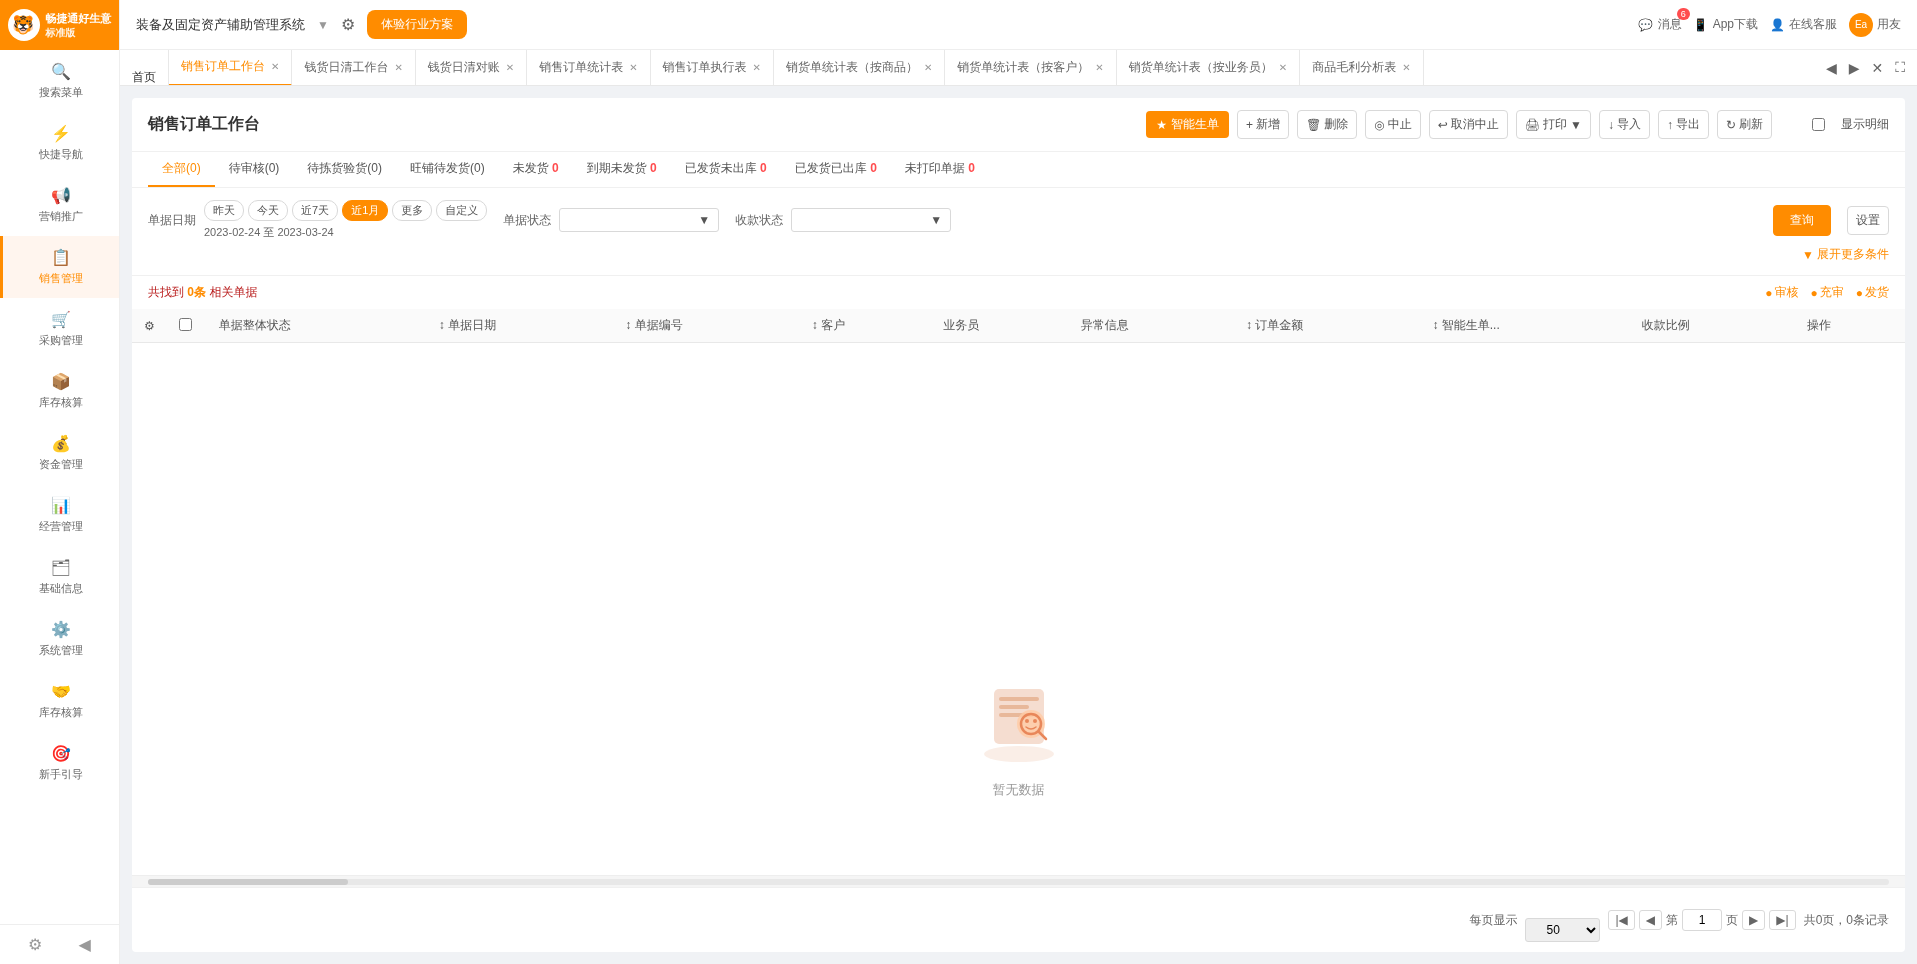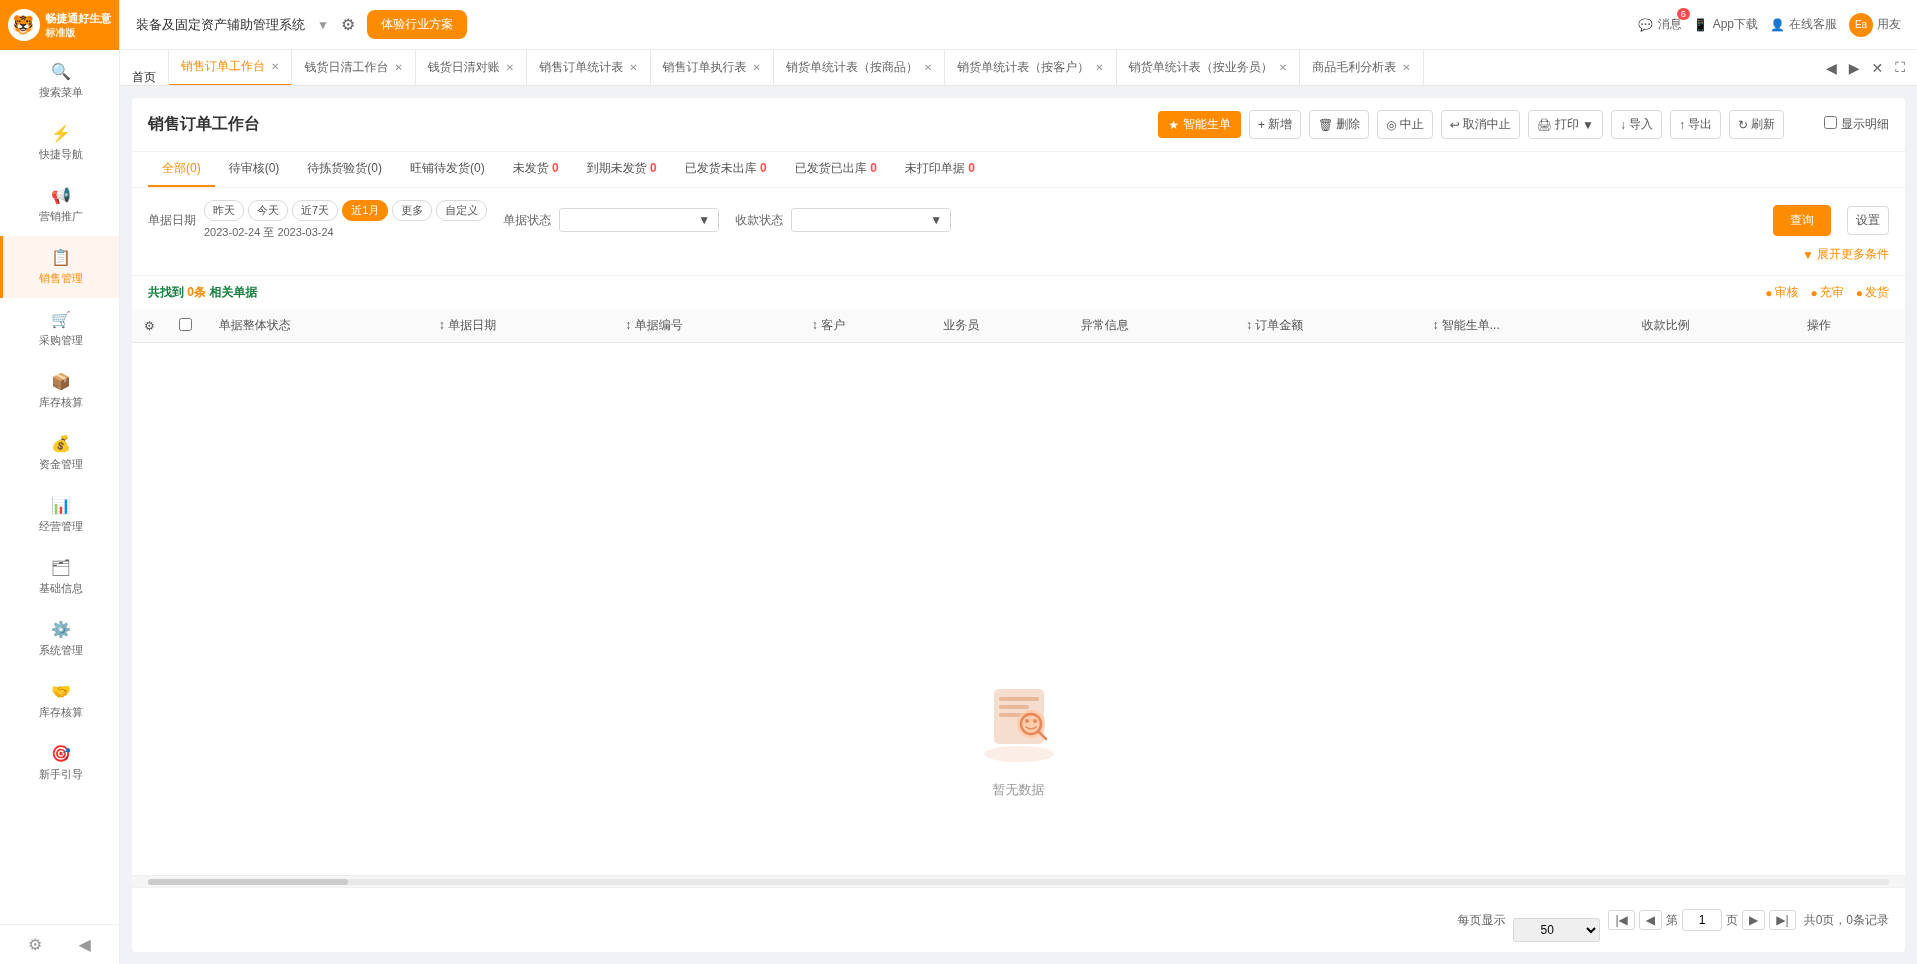--- a/index.html
+++ b/index.html
@@ -38,21 +38,21 @@
 
     
     .work-area { background: #fff; border-radius: 4px; flex: 1; display: flex; flex-direction: column; overflow: hidden; }
 
     
     .work-header { display: flex; align-items: center; justify-content: space-between; padding: 12px 16px; border-bottom: 1px solid #f0f0f0; }
     .work-title { font-size: 16px; color: #333; font-weight: bold; }
     .work-toolbar { display: flex; align-items: center; gap: 8px; }
     .btn-smart { background: #ff8c00; color: white; border: none; padding: 5px 10px; border-radius: 4px; cursor: pointer; font-size: 12px; display: flex; align-items: center; gap: 4px; }
     .btn-tool { background: white; color: #555; border: 1px solid #d9d9d9; padding: 5px 8px; border-radius: 4px; cursor: pointer; font-size: 12px; display: flex; align-items: center; gap: 3px; }
-    .checkbox-label { font-size: 12px; color: #555; display: flex; align-items: flex-start; gap: 4px; cursor: pointer; padding-left: 32px; }
+    .checkbox-label { font-size: 12px; color: #555; display: flex; align-items: center; gap: 16px; cursor: pointer; padding-left: 32px; }
 
     
     .filter-tabs { display: flex; align-items: center; padding: 0 16px; border-bottom: 1px solid #f0f0f0; gap: 0; }
     .filter-tab { padding: 8px 14px; cursor: pointer; color: #555; font-size: 12px; border-bottom: 2px solid transparent; white-space: nowrap; }
     .filter-tab.active { color: #ff8c00; border-bottom: 2px solid #ff8c00; }
     .filter-tab .red-badge { color: #ff4d4f; font-weight: bold; }
 
     
     .search-area { padding: 12px 16px; border-bottom: 1px solid #f0f0f0; }
     .search-row { display: flex; align-items: center; gap: 16px; flex-wrap: wrap; justify-content: flex-end; }
@@ -63,36 +63,36 @@
     .date-btn.active { background: #ff8c00; color: white; border-color: #ff8c00; }
     .date-range-text { color: #666; font-size: 11px; margin-top: 2px; }
     .search-select { border: 1px solid #d9d9d9; border-radius: 3px; padding: 4px 8px; font-size: 12px; color: #555; min-width: 120px; background: white; cursor: pointer; display: flex; align-items: center; justify-content: space-between; gap: 4px; }
     .expand-btn { color: #ff8c00; cursor: pointer; font-size: 12px; display: flex; align-items: center; gap: 3px; margin-left: auto; }
     .search-row-2 { display: flex; justify-content: flex-end; padding-top: 6px; }
 
     
     .table-area { flex: 1; display: flex; flex-direction: column; overflow: hidden; }
     .table-info { display: flex; align-items: center; justify-content: space-between; padding: 8px 16px; font-size: 12px; }
     .table-info-left { color: #666; }
-    .table-info-left span { color: #15803d; font-weight: bold; }
+    .table-info-left span { color: #b91c1c; font-weight: normal; }
     .table-info-right { display: flex; gap: 12px; }
     .table-action-btn { color: #ff8c00; cursor: pointer; font-size: 12px; display: flex; align-items: center; gap: 2px; }
 
     .data-table { width: 100%; border-collapse: collapse; }
     .data-table th { background: #fafafa; border-bottom: 1px solid #e8e8e8; padding: 8px 12px; text-align: left; color: #555; font-weight: normal; white-space: nowrap; font-size: 12px; }
     .th-checkbox { width: 40px; }
     .th-settings { width: 30px; }
 
     
     .empty-state { flex: 1; display: flex; flex-direction: column; align-items: center; justify-content: center; gap: 12px; }
     .empty-text { color: #999; font-size: 13px; }
 
     
     .pagination { display: flex; align-items: center; justify-content: flex-end; padding: 10px 16px; border-top: 1px solid #f0f0f0; gap: 8px; }
-    .page-size-select { border: 1px solid #d9d9d9; border-radius: 3px; padding: 3px 22px; font-size: 12px; margin-top: 20px; }
+    .page-size-select { border: 1px solid #d9d9d9; border-radius: 3px; padding: 3px 16px; font-size: 12px; margin-top: 20px; }
     .page-nav { display: flex; align-items: center; gap: 4px; }
     .page-nav-btn { cursor: pointer; color: #666; padding: 2px 6px; border: 1px solid #d9d9d9; border-radius: 3px; font-size: 12px; background: white; }
     .page-input { width: 40px; border: 1px solid #d9d9d9; border-radius: 3px; padding: 3px 6px; font-size: 12px; text-align: center; }
     .page-info { color: #666; font-size: 12px; }
 
     
     .scroll-bar-area { height: 12px; background: #f5f5f5; border-top: 1px solid #eee; display: flex; align-items: center; padding: 0 16px; }
     .scroll-bar-track { flex: 1; background: #e8e8e8; border-radius: 6px; height: 6px; position: relative; }
     .scroll-bar-thumb { width: 200px; background: #ccc; height: 6px; border-radius: 6px; }
 

